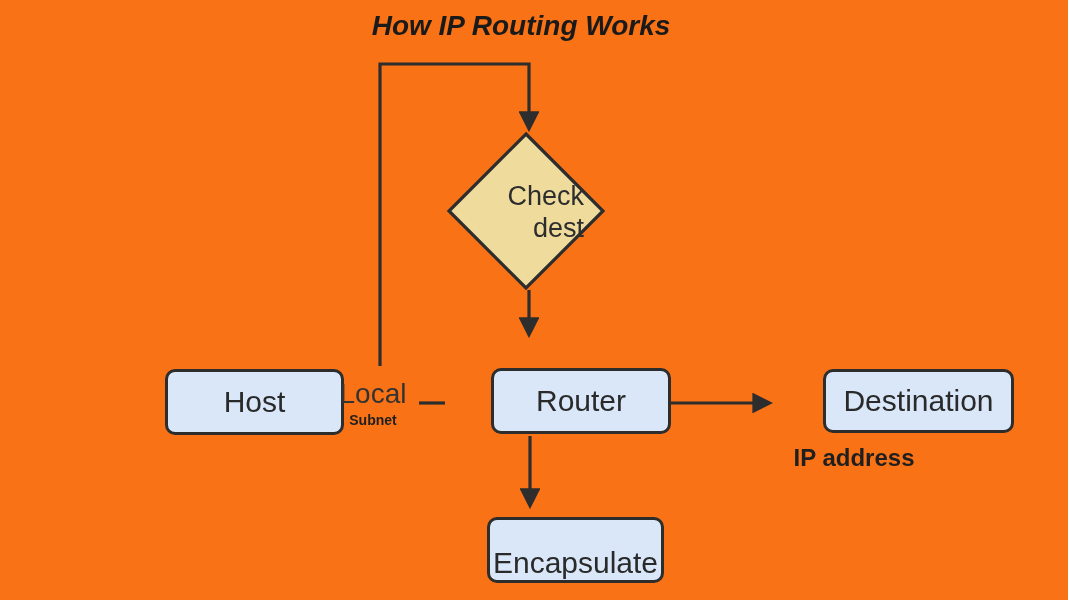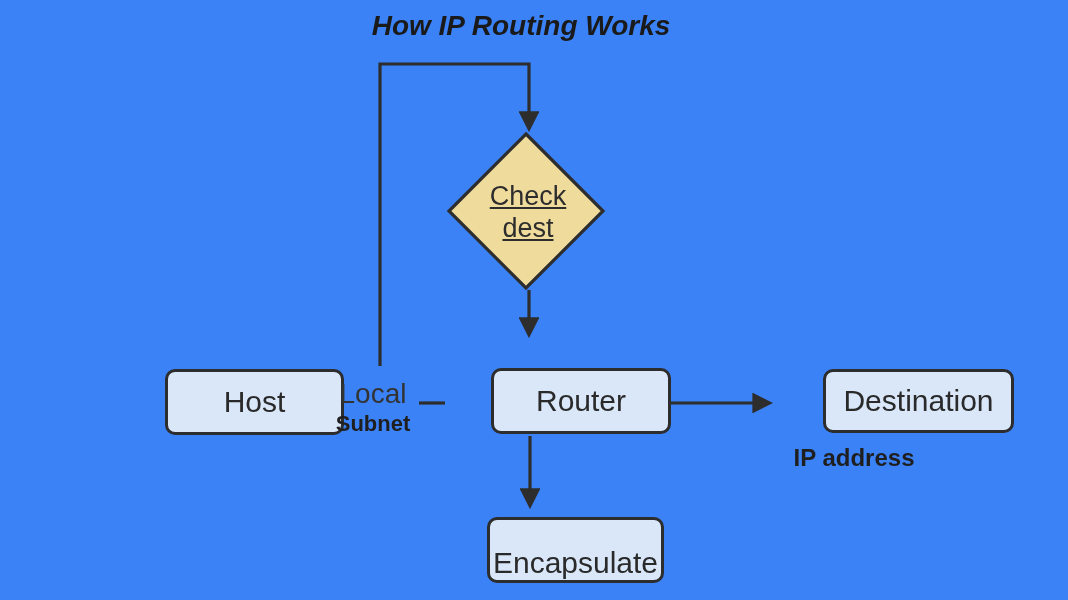--- a/index.html
+++ b/index.html
@@ -4,21 +4,21 @@
 <style>
   html, body {
     margin: 0;
     padding: 0;
     font-family: "Liberation Sans", "DejaVu Sans", sans-serif;
   }
   .canvas {
     position: relative;
     width: 1068px;
     height: 600px;
-    background: #3b82f6;
+    background: #f97316;
     overflow: hidden;
   }
   .title {
     position: absolute;
     top: 10px;
     left: 521px;
     transform: translateX(-50%);
     font-size: 28px;
     font-weight: 700;
     font-style: italic;
@@ -58,44 +58,43 @@
   .node-host        { left: 121px; top: 369px; width: 179px; height: 66px; }
   .node-router      { left: 447px; top: 368px; width: 180px; height: 66px; }
   .node-destination { left: 779px; top: 369px; width: 191px; height: 64px; }
   .node-encapsulate { left: 443px; top: 517px; width: 177px; height: 66px; align-items: flex-end; }
   .diamond-label {
     position: absolute;
     left: 528px;
     top: 181px;
     transform: translateX(-50%);
     width: 112px;
-    text-align: center;
+    text-align: right;
     font-size: 27px;
     font-weight: 500;
     line-height: 1.18;
     color: #2d2d2d;
-    text-decoration: underline;
   }
   .local-subnet {
     position: absolute;
     left: 373px;
     top: 380px;
     transform: translateX(-50%);
     text-align: center;
     color: #333333;
     line-height: 1;
   }
   .local-subnet .line1 {
     display: block;
     font-size: 28px;
     font-weight: 500;
   }
   .local-subnet .line2 {
     display: block;
-    font-size: 22px;
+    font-size: 14px;
     font-weight: 700;
     margin-top: 5px;
     color: #1f1f1f;
   }
   .ip-address {
     position: absolute;
     left: 854px;
     top: 444px;
     transform: translateX(-50%);
     font-size: 24px;

